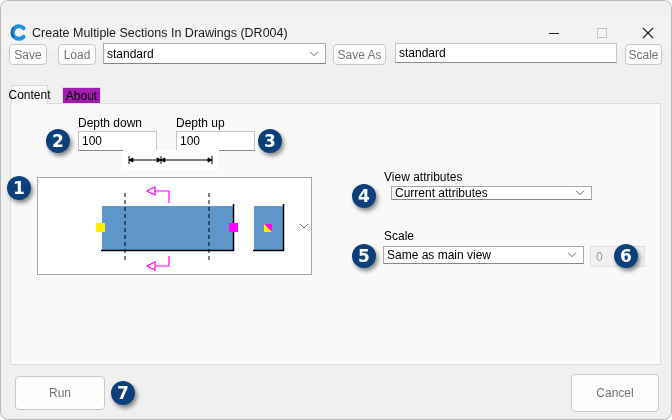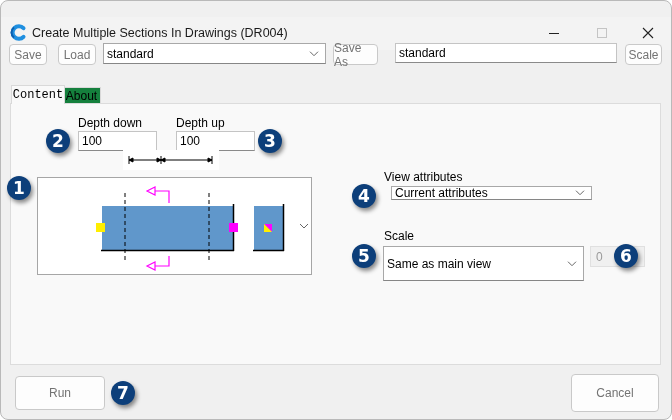--- a/index.html
+++ b/index.html
@@ -19,21 +19,21 @@
 
   
   .btn { position: absolute; background: #fdfdfd; border: 1px solid #c9c9c9; border-radius: 4px; font-size: 12px; color: #737373; display: flex; align-items: center; justify-content: center; }
   .combo { position: absolute; background: #fff; border: 1px solid #a8a8a8; border-bottom-color: #868686; font-size: 12px; padding-left: 3px; display: flex; align-items: center; }
   .combo .chev { position: absolute; right: 6px; top: 50%; transform: translateY(-55%); }
   .field { position: absolute; background: #fff; border: 1px solid #c4c4c4; border-bottom: 1px solid #8a8a8a; font-size: 12px; padding-left: 3px; display: flex; align-items: center; }
 
   
   .tab { position: absolute; font-size: 12px; display: flex; align-items: center; justify-content: center; border: 1px solid #d9d9d9; border-bottom: none; }
   .tab-active { background: #f9f9f9; z-index: 2; }
-  .tab-inactive { background: #15803d; }
+  .tab-inactive { background: #a21caf; }
   .panel { position: absolute; left: 9px; top: 102px; width: 651px; height: 262px; background: #f9f9f9; border: 1px solid #dcdcdc; }
 
   .label { position: absolute; font-size: 12px; color: #000; white-space: nowrap; }
 
   .badge { position: absolute; width: 24px; height: 24px; border-radius: 50%; background: #0d3f7a; color: #fff; font-size: 17px; font-weight: bold; display: flex; align-items: center; justify-content: center; box-shadow: 2px 3px 4px rgba(0,0,0,0.45); font-family: "DejaVu Sans", sans-serif; }
 
   .diagram-box { position: absolute; left: 36px; top: 176px; width: 275px; height: 98px; background: #fff; border: 1px solid #a6a6a6; }
   .dim-box { position: absolute; left: 122px; top: 149px; width: 96px; height: 20px; background: #fff; }
 
   .disabled-field { position: absolute; background: #f0f0f0; border: 1px solid #e0e0e0; color: #9a9a9a; font-size: 12px; padding-left: 5px; display: flex; align-items: center; }
@@ -68,27 +68,27 @@
   </div>
 
   <div class="btn" style="left:8px;top:43px;width:38px;height:21px;">Save</div>
   <div class="btn" style="left:57px;top:43px;width:38px;height:21px;">Load</div>
   <div class="combo" style="left:102px;top:42px;width:223px;height:21px;">
     <span>standard</span>
     <svg class="chev" width="10" height="6" viewBox="0 0 10 6">
         <path d="M1 1 L5 5 L9 1" fill="none" stroke="#666" stroke-width="1"></path>
       </svg>
   </div>
-  <div class="btn" style="left:332px;top:43px;width:45px;height:21px;">Save As</div>
+  <div class="btn" style="left:332px;top:43px;width:53px;height:21px;">Save As</div>
   <div class="field" style="left:394px;top:42px;width:222px;height:20px;">
     <span>standard</span>
   </div>
   <div class="btn" style="left:624px;top:43px;width:37px;height:21px;">Scale</div>
 
-  <div class="tab tab-active" style="left:10px;top:84px;width:54px;height:19px;font-family:Liberation Mono, monospace;">Content</div>
+  <div class="tab tab-active" style="left:10px;top:84px;width:37px;height:19px;">Content</div>
   <div class="tab tab-inactive" style="left:61px;top:86px;width:39px;height:17px;">About</div>
 
   <div class="panel"></div>
 
   <span class="label" style="left:77px;top:115px;text-align:right;">Depth down</span>
   <div class="field" style="left:77px;top:130px;width:79px;height:20px;">
     <span>100</span>
   </div>
   <div class="badge" style="left:45px;top:128px;">2</div>
 
@@ -146,21 +146,21 @@
   <span class="label" style="left:383px;top:169px;">View attributes</span>
   <div class="combo" style="left:390px;top:185px;width:201px;height:14px;">
     <span>Current attributes</span>
     <svg class="chev" width="10" height="6" viewBox="0 0 10 6">
         <path d="M1 1 L5 5 L9 1" fill="none" stroke="#666" stroke-width="1"></path>
       </svg>
   </div>
   <div class="badge" style="left:351px;top:183px;">4</div>
 
   <span class="label" style="left:383px;top:228px;">Scale</span>
-  <div class="combo" style="left:382px;top:245px;width:201px;height:35px;">
+  <div class="combo" style="left:382px;top:245px;width:201px;height:18px;">
     <span>Same as main view</span>
     <svg class="chev" width="10" height="6" viewBox="0 0 10 6">
         <path d="M1 1 L5 5 L9 1" fill="none" stroke="#666" stroke-width="1"></path>
       </svg>
   </div>
   <div class="badge" style="left:351px;top:243px;">5</div>
   <div class="disabled-field" style="left:589px;top:245px;width:55px;height:21px;">
     <span>0</span>
   </div>
   <div class="badge" style="left:613px;top:243px;">6</div>

